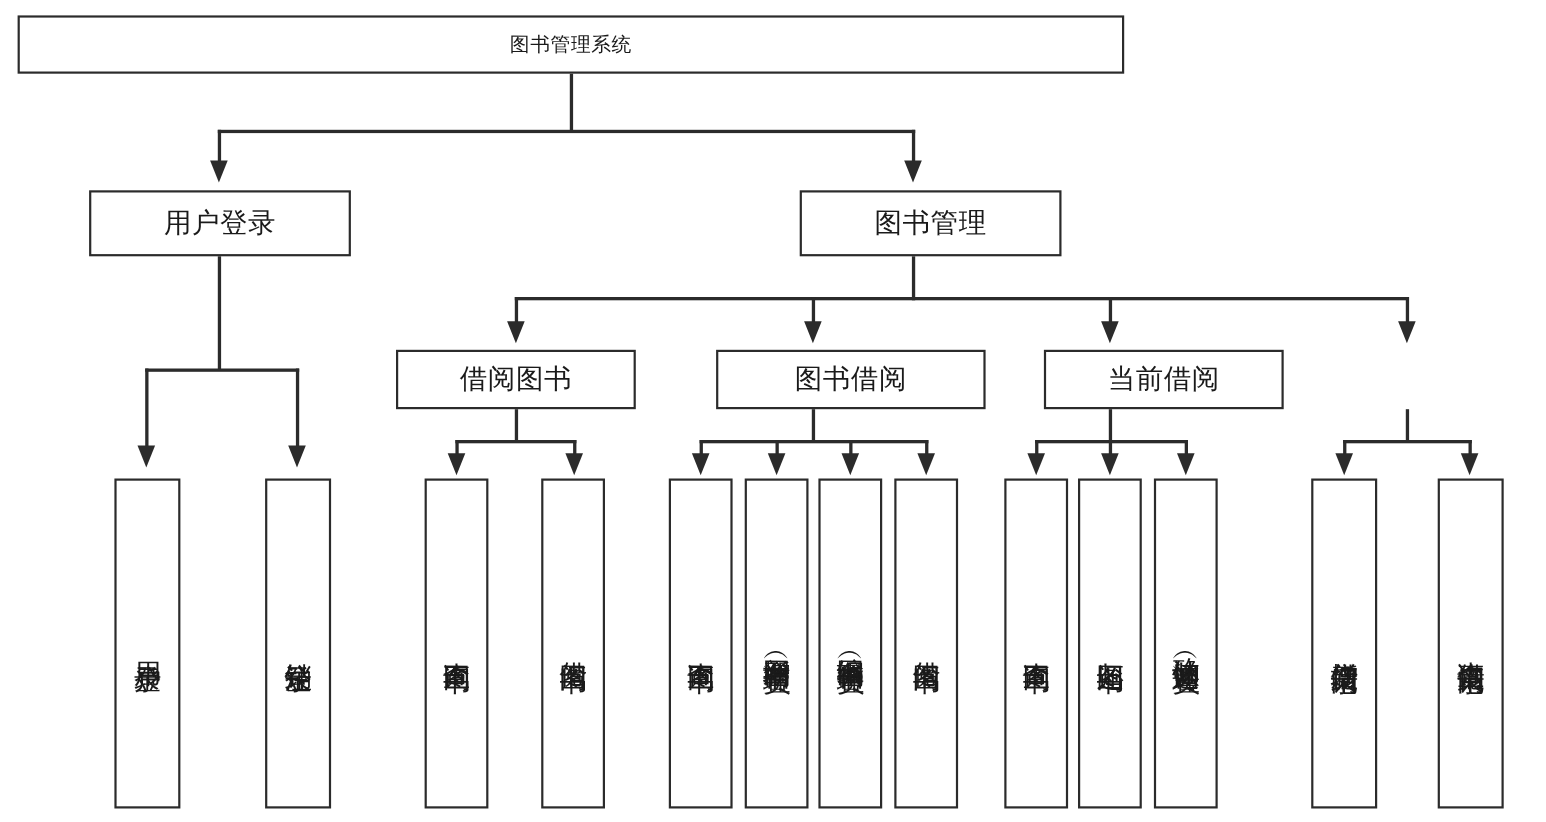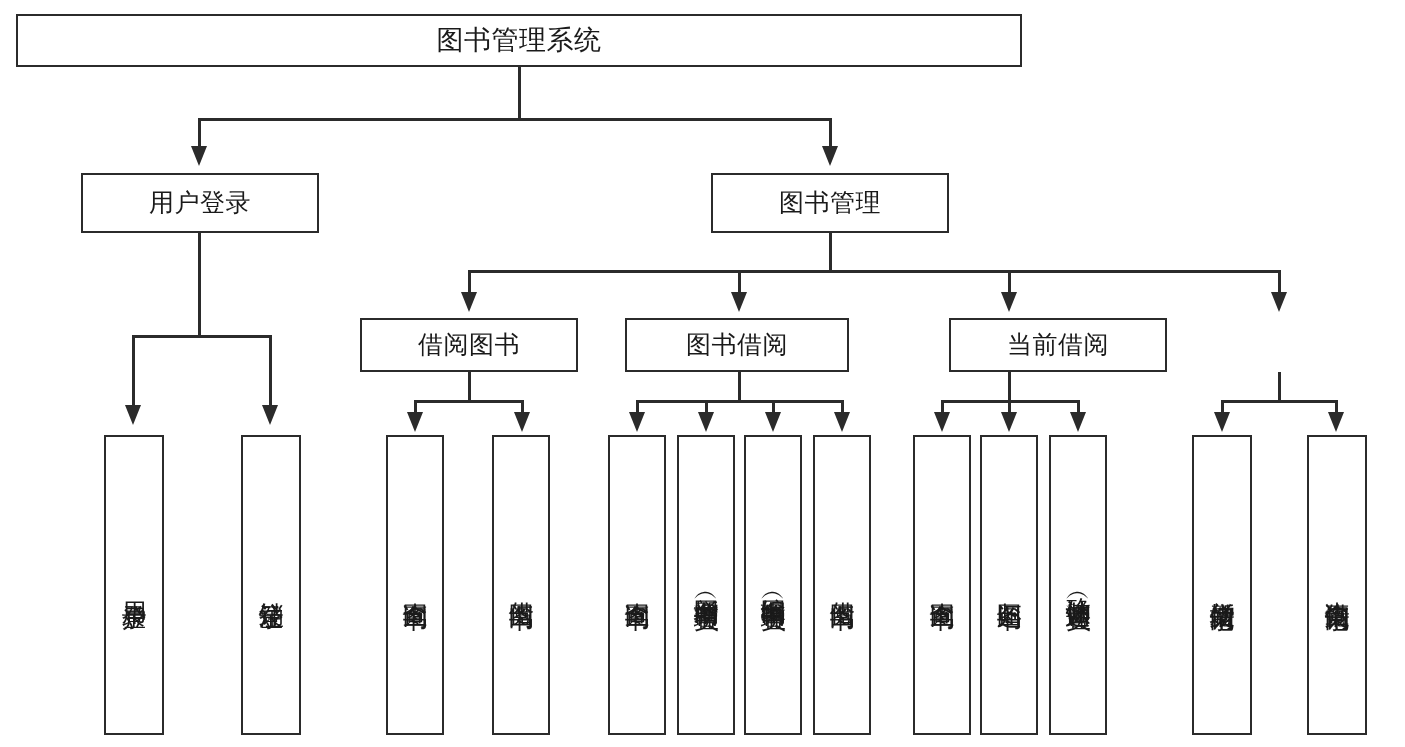--- a/index.html
+++ b/index.html
@@ -32,21 +32,21 @@
     text-align: center;
     line-height: 1.06;
     letter-spacing: 0.5px;
     white-space: nowrap;
   }
   
   .node.horiz .label {
     font-size: 25px;
   }
   #n-root .label {
-    font-size: 27px;
+    font-size: 18px;
   }
   
   .node.vert {
     align-items: center;
     justify-content: center;
   }
   .node.vert .label {
     writing-mode: vertical-rl;
     text-orientation: upright;
     font-size: 25px;
@@ -94,21 +94,21 @@
   <div class="conn h" style="left:198px; top:118px; width:634px; height:3px;"></div>
   <div class="conn v" style="left:198px; top:118px; width:3px; height:30px;"></div>
   <div class="arrow" style="left:191px; top:146px;"></div>
   <div class="conn v" style="left:829px; top:118px; width:3px; height:30px;"></div>
   <div class="arrow" style="left:822px; top:146px;"></div>
 
   <div class="node horiz" id="n-user-login" style="left:81px; top:173px; width:238px; height:60px;">
     <span class="label">用户登录</span>
   </div>
 
-  <div class="node horiz" id="n-book-management" style="left:711px; top:173px; width:238px; height:60px;align-items:center;">
+  <div class="node horiz" id="n-book-management" style="left:727px; top:173px; width:238px; height:60px;align-items:center;">
     <span class="label">图书管理</span>
   </div>
 
   <div class="conn v" style="left:198px; top:233px; width:3px; height:104px;"></div>
   <div class="conn h" style="left:132px; top:335px; width:140px; height:3px;"></div>
   <div class="conn v" style="left:132px; top:335px; width:3px; height:72px;"></div>
   <div class="arrow" style="left:125px; top:405px;"></div>
   <div class="conn v" style="left:269px; top:335px; width:3px; height:72px;"></div>
   <div class="arrow" style="left:262px; top:405px;"></div>
 
@@ -119,21 +119,21 @@
   <div class="conn v" style="left:738px; top:270px; width:3px; height:24px;"></div>
   <div class="arrow" style="left:731px; top:292px;"></div>
   <div class="conn v" style="left:1008px; top:270px; width:3px; height:24px;"></div>
   <div class="arrow" style="left:1001px; top:292px;"></div>
   <div class="conn v" style="left:1278px; top:270px; width:3px; height:24px;"></div>
   <div class="arrow" style="left:1271px; top:292px;"></div>
 
   <div class="node horiz" id="n-new-book" style="left:360px; top:318px; width:218px; height:54px;">
     <span class="label">借阅图书</span>
   </div>
-  <div class="node horiz" id="n-book-borrow" style="left:625px; top:318px; width:224px; height:54px;">
+  <div class="node horiz" id="n-book-borrow" style="left:651px; top:318px; width:245px; height:54px;">
     <span class="label">图书借阅</span>
   </div>
   <div class="node horiz" id="n-current-borrow" style="left:901px; top:318px; width:218px; height:54px;margin-left:48px;">
     <span class="label">当前借阅</span>
   </div>
 
   <div class="conn v" style="left:468px; top:372px; width:3px; height:30px;"></div>
   <div class="conn h" style="left:414px; top:400px; width:110px; height:3px;"></div>
   <div class="conn v" style="left:414px; top:400px; width:3px; height:14px;"></div>
   <div class="arrow" style="left:407px; top:412px;"></div>

